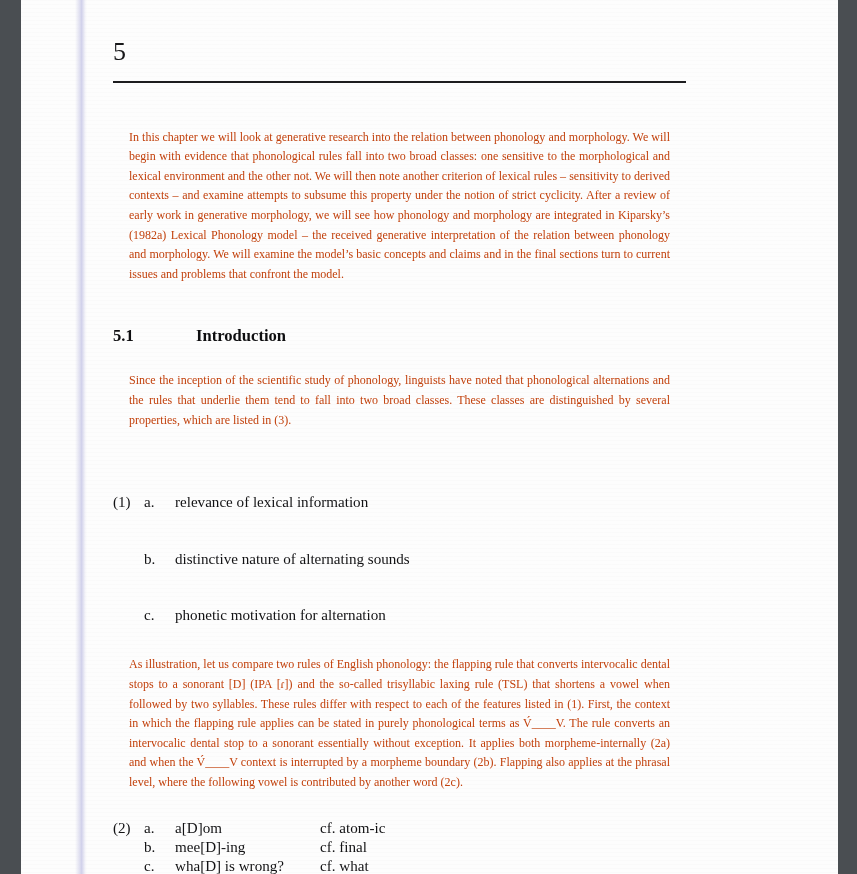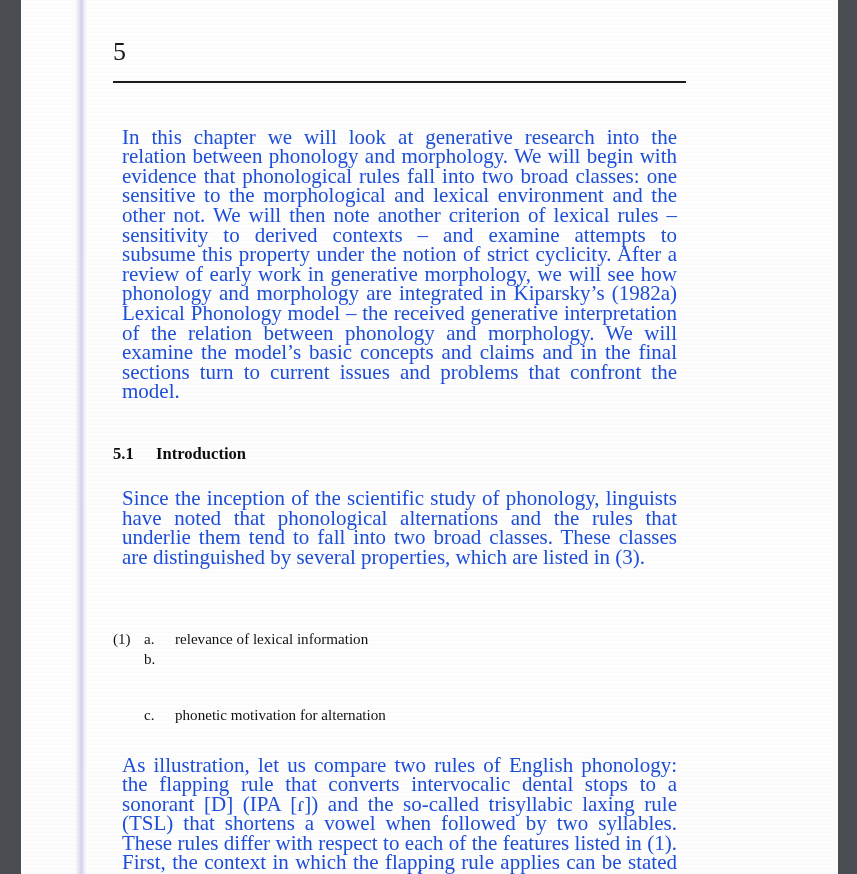--- a/index.html
+++ b/index.html
@@ -101,38 +101,39 @@
   .chapter-title { }
 
   .head-rule {
     margin-top: 14px;
     height: 0;
     border-top: 2.6px solid #1c1c1e;
     width: 573px;
   }
 
   p.body {
-    margin: 9px;
-    font-size: 21px;
+    margin: 16px;
+    font-size: 12px;
     line-height: 19.6px;
-    color: #1d4ed8;
+    color: #c2410c;
     text-align: justify;
     text-justify: inter-word;
     hyphens: manual;
   }
 
   #intro-para { margin-top: 45px; }
 
   .section-head {
     margin-top: 42px;
     font-size: 16.6px;
     font-weight: bold;
     color: #0e0e10;
     display: flex;
     align-items: baseline;
+    gap: 40px;
   }
   .section-num { width: 43px; flex: 0 0 43px; }
 
   #since-para { margin-top: 25px; }
   #illus-para { margin-top: 30px; }
 
   
   .example-block {
     margin-top: 26px;
     font-size: 15.1px;
@@ -190,20 +191,21 @@
 
       <div class="example-block single" id="example-1">
         <div class="example-row">
           <span class="ex-num">(1)</span>
           <span class="ex-letter">a.</span>
           <span class="ex-text">relevance of lexical information</span>
         </div>
         <div class="example-row">
           <span class="ex-num"></span>
           <span class="ex-letter">b.</span>
+          <span class="ex-text">distinctive nature of alternating sounds</span>
         </div>
         <div class="example-row">
           <span class="ex-num"></span>
           <span class="ex-letter">c.</span>
           <span class="ex-text">phonetic motivation for alternation</span>
         </div>
       </div>
 
       <p class="body" id="illus-para">As illustration, let us compare two rules of English phonology: the flapping rule that converts intervocalic dental stops to a sonorant [D] (IPA [ɾ]) and the so-called trisyllabic laxing rule (TSL) that shortens a vowel when followed by two syllables. These rules differ with respect to each of the features listed in (1). First, the context in which the flapping rule applies can be stated in purely phonological terms as V́____V. The rule converts an intervocalic dental stop to a sonorant essentially without exception. It applies both morpheme-internally (2a) and when the V́____V context is interrupted by a morpheme boundary (2b). Flapping also applies at the phrasal level, where the following vowel is contributed by another word (2c).</p>
 

